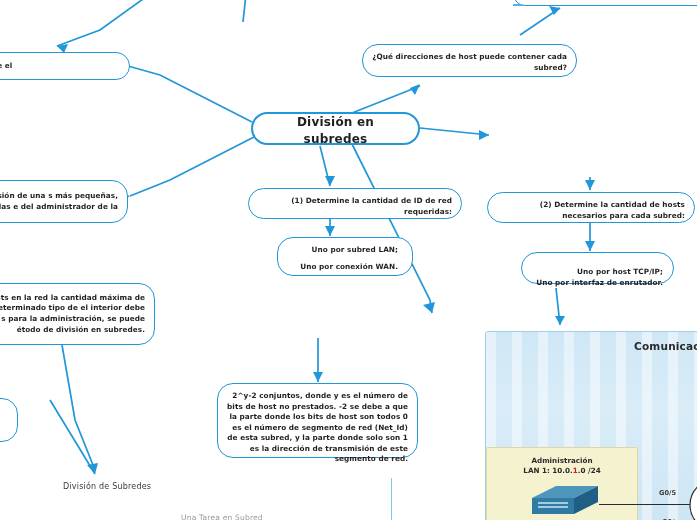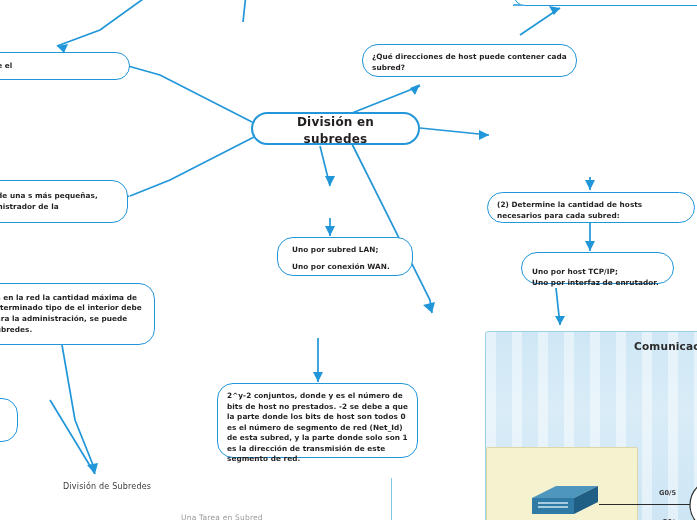--- a/index.html
+++ b/index.html
@@ -18,21 +18,21 @@
     background:#ffffff;
     border:1.6px solid #2196d8;
     border-radius:16px;
     color:#231f20;
     font-weight:bold;
     font-size:7.3px;
     line-height:1.45;
     padding:7px 9px;
     letter-spacing:.05px;
   }
-  .node p{margin:0;}
+  .node p{margin:0;text-align:right;}
   .node p + p{margin-top:6px;}
 
   .node.central{
     border-width:2.2px;
     border-radius:22px;
     font-size:12px;
     letter-spacing:.2px;
     display:flex;justify-content:center;
     padding:0 12px;
     text-align:center;
@@ -194,20 +194,23 @@
 
   <div class="node" style="left:362px;top:44px;width:215px;height:33px;">
     <p>¿Qué direcciones de host puede contener cada subred?</p>
   </div>
 
   <div class="node central" style="left:251px;top:112px;width:169px;height:33px;">
     <span>División en subredes</span>
   </div>
 
 
+  <div class="node" style="left:248px;top:188px;width:214px;height:31px;">
+    <p>(1) Determine la cantidad de ID de red requeridas:</p>
+  </div>
 
   <div class="node" style="left:487px;top:192px;width:208px;height:31px;">
     <p>(2) Determine la cantidad de hosts necesarios para cada subred:</p>
   </div>
 
   <div class="node" style="left:277px;top:237px;width:136px;height:39px;padding:7px 14px;">
     <p>Uno por subred LAN;</p>
     <p>Uno por conexión WAN.</p>
   </div>
 
@@ -226,20 +229,26 @@
     <div class="doc-sub" style="left:198px;top:35px;">Una Tarea en Subred</div>
   </div>
 
   <div class="panel-net" style="left:485px;top:331px;width:230px;height:195px;">
     <div class="stripes"></div>
 
     <div class="net-title" style="left:148px;top:8px;">Comunicaciones</div>
 
     <div class="lan-box" style="left:0px;top:115px;width:152px;height:95px;"></div>
 
+    <div class="lan-label" style="left:14px;top:124px;width:124px;">
+      <div>Administración</div>
+      <div>
+        <span>LAN 1: 10.0.</span><span class="hl">1</span><span>.0 /24</span>
+      </div>
+    </div>
 
     <svg class="switch-icon" style="left:40px;top:152px;" width="74" height="36" viewBox="0 0 74 36">
       <polygon points="6,14 30,2 72,2 48,14" fill="#4f96bd"></polygon>
       <polygon points="6,14 48,14 48,30 6,30" fill="#2f7ba6"></polygon>
       <polygon points="48,14 72,2 72,18 48,30" fill="#1f5f86"></polygon>
       <g stroke="#cfe5f1" stroke-width="1.3">
         <line x1="12" y1="19" x2="42" y2="19"></line>
         <line x1="12" y1="23" x2="42" y2="23"></line>
       </g>
     </svg>

